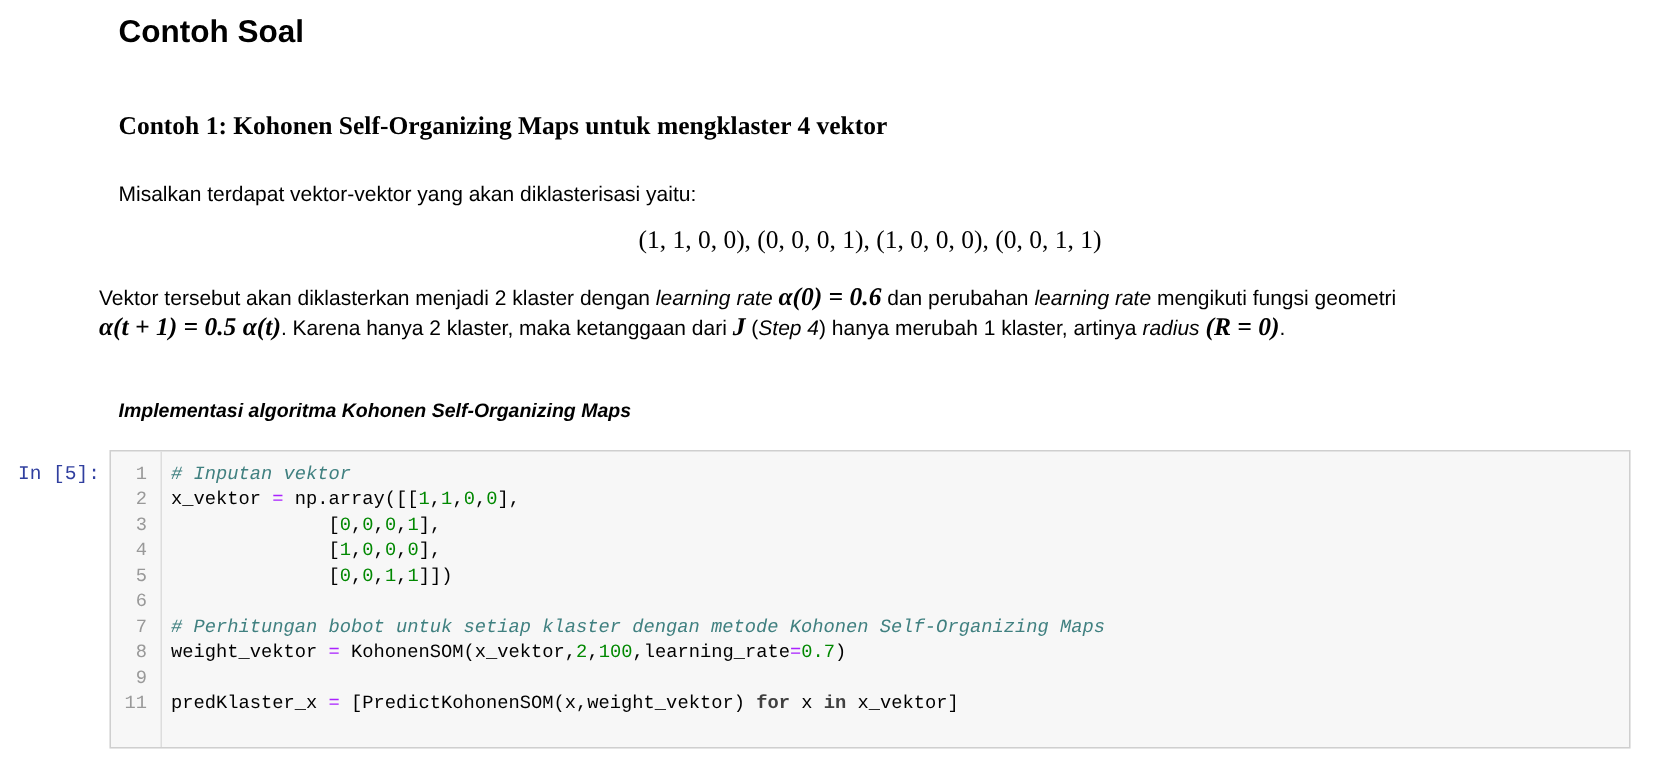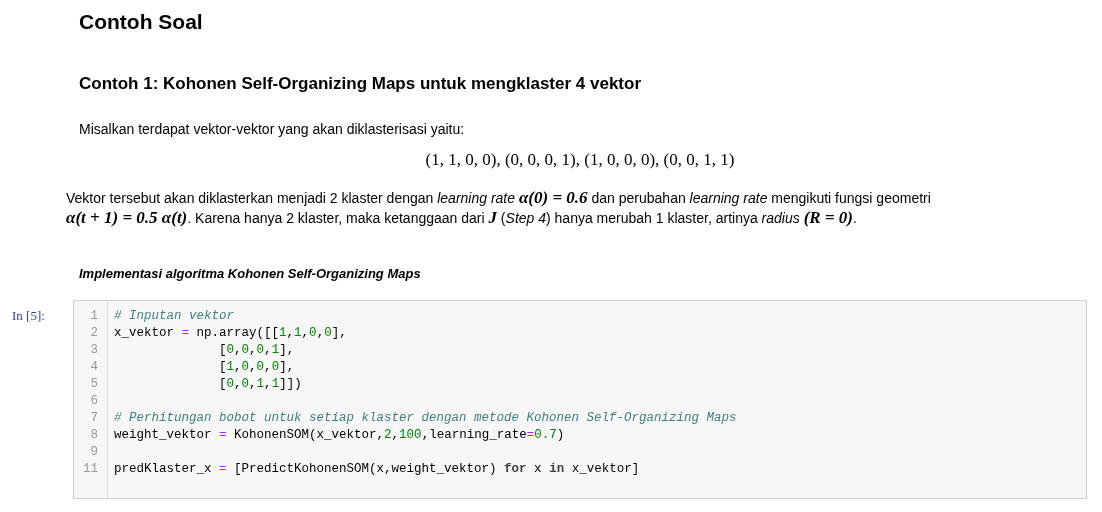--- a/index.html
+++ b/index.html
@@ -1,26 +1,26 @@
 <!DOCTYPE html>
 <html><head>
 <meta charset="utf-8">
 <style>
   html, body { margin:0; padding:0; background:#fff; }
   body { width:1102px; height:512px; overflow:hidden; position:relative; font-family:"Liberation Sans", sans-serif; color:#000; }
   h1 { position:absolute; left:79px; top:10px; margin:0; font-size:21px; font-weight:bold; }
-  h3 { position:absolute; left:79px; top:74px; margin:0; font-size:17px; font-weight:bold; }
+  h3 { position:absolute; left:79px; top:74px; margin:0; font-size:17px; font-weight:bold;font-family:Liberation Serif, serif; }
   p { margin:0; font-size:14px; line-height:19px; }
   .p1 { position:absolute; left:79px; top:120px; }
   .eq { position:absolute; left:0; width:1160px; top:150px; text-align:center; font-family:"Liberation Serif", "DejaVu Serif", serif; font-size:17px; }
   .p2 { position:absolute; left:66px; top:188px; width:1000px; line-height:20px; }
   .math { font-family:"Liberation Serif", "DejaVu Serif", serif; font-size:17px; }
   .mb { font-weight:bold; font-style:italic; }
   h4 { position:absolute; left:79px; top:266px; margin:0; font-size:13px; font-weight:bold; font-style:italic; }
-  .prompt { position:absolute; left:12px; top:308px; font-family:Liberation Serif, serif; font-size:13px; color:#303f9f; }
+  .prompt { position:absolute; left:12px; top:308px; font-family:Liberation Mono, monospace; font-size:13px; color:#303f9f; }
   .cell { position:absolute; left:73px; top:300px; width:1014px; height:199px; background:#f7f7f7; border:1px solid #cfcfcf; box-sizing:border-box; }
   .gutter { position:absolute; left:0; top:0; bottom:0; width:33px; border-right:1px solid #dddddd; }
   .lines { position:absolute; left:0; top:7px; }
   .row { height:17px; line-height:17px; font-family:"Liberation Mono", monospace; font-size:12.5px; white-space:pre; display:flex; }
   .ln { width:24px; text-align:right; color:#999; padding-right:16px; }
   .c { color:#408080; font-style:italic; }
   .n { color:#080; }
   .o { color:#aa22ff; }
   .k { color:#404040; font-weight:bold; }
 </style>

